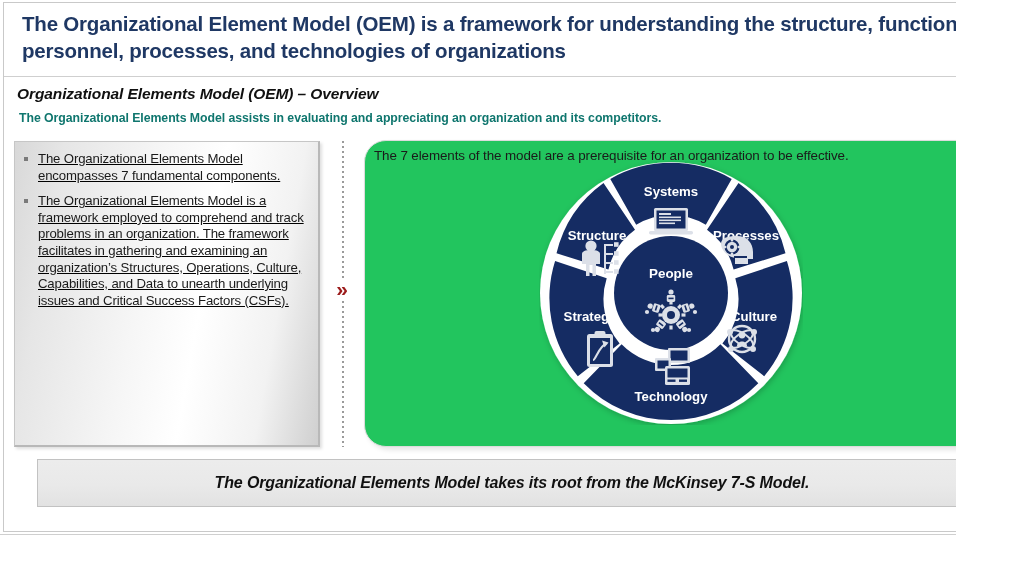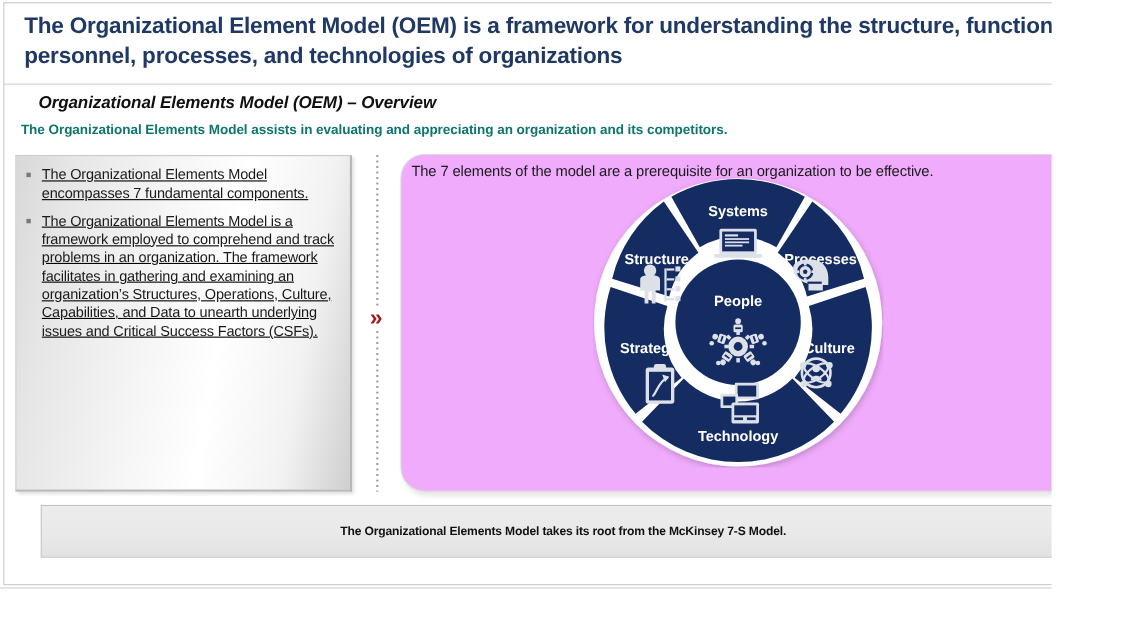--- a/index.html
+++ b/index.html
@@ -49,21 +49,21 @@
     color: #1F3864;
     font-size: 20.5px;
     font-weight: bold;
     line-height: 27px;
     letter-spacing: -0.2px;
   }
 
   
   .subtitle {
     position: absolute;
-    left: 35px;
+    left: 17px;
     top: 85px;
     font-style: italic;
     font-weight: bold;
     font-size: 15.5px;
     color: #101010;
     letter-spacing: -0.1px;
   }
   .subsubtitle {
     position: absolute;
     left: 19px;
@@ -133,21 +133,21 @@
     text-align: center;
   }
 
   
   .right-panel {
     position: absolute;
     left: 364px;
     top: 140px;
     width: 642px;
     height: 307px;
-    background: #f0abfc;
+    background: #22c55e;
     border: 1px solid #dcdcdc;
     border-radius: 22px;
     box-sizing: border-box;
     box-shadow: 3px 3px 5px rgba(0,0,0,0.10);
   }
   .right-panel-heading {
     position: absolute;
     left: 9px;
     top: 7px;
     font-size: 13.4px;
@@ -187,22 +187,23 @@
     width: 950px;
     height: 48px;
     background: linear-gradient(180deg, #ececec 0%, #e9e9e9 55%, #e2e2e2 100%);
     border: 1px solid #c2c2c2;
     box-sizing: border-box;
     display: flex;
     align-items: center;
     justify-content: center;
   }
   .callout-text {
-    font-size: 11px;
-    font-weight: bold;
+    font-size: 16px;
+    font-weight: bold;
+    font-style: italic;
     color: #111111;
     letter-spacing: -0.15px;
   }
 
   
   .footer {
     position: absolute;
     left: 0;
     top: 534px;
     width: 1024px;

